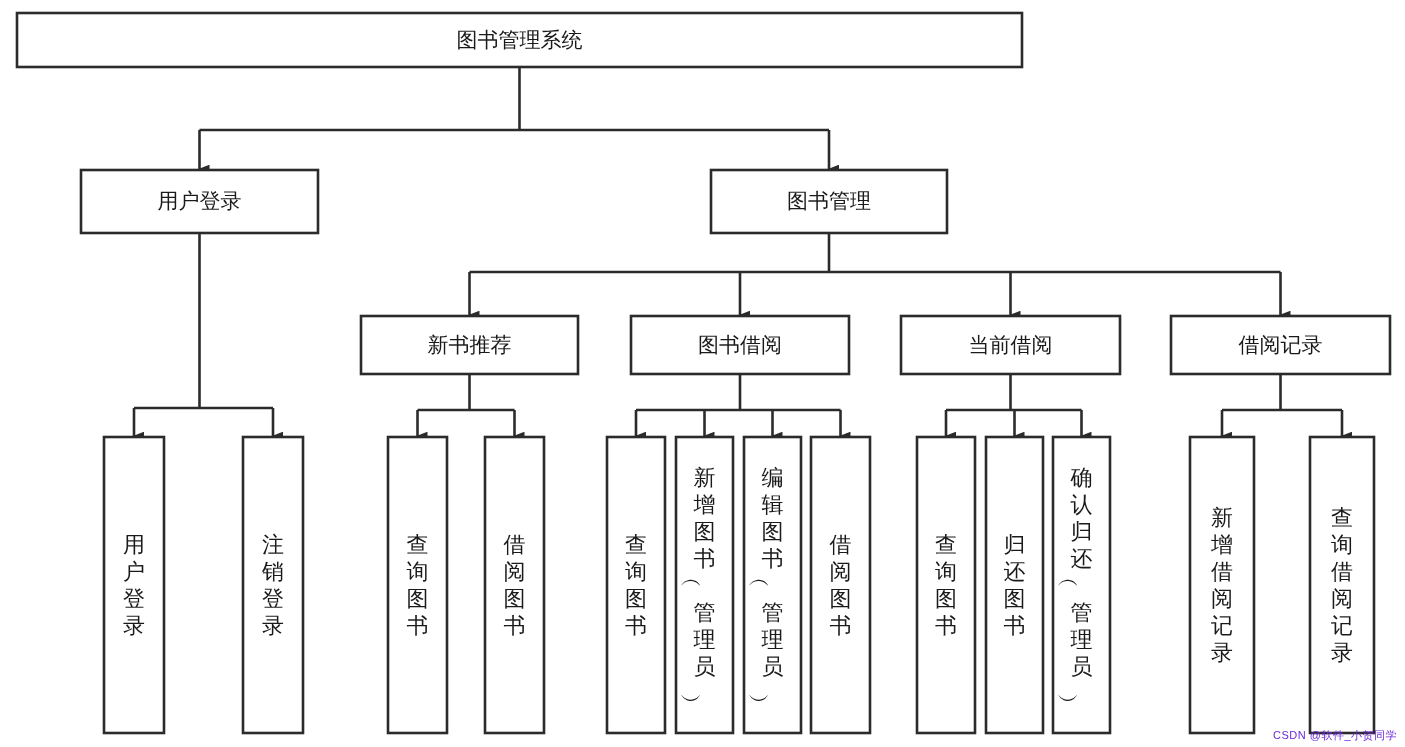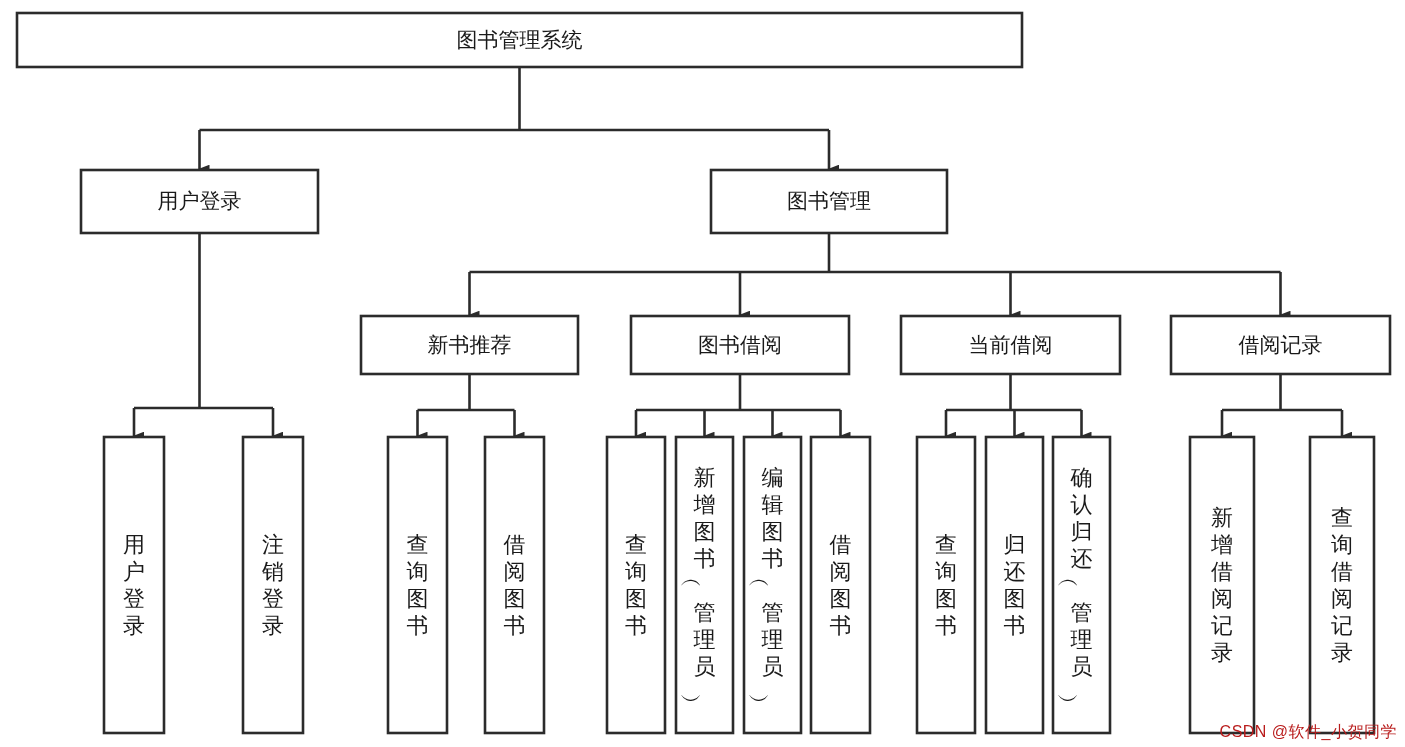--- a/index.html
+++ b/index.html
@@ -47,22 +47,22 @@
     font-family: "Liberation Sans", "DejaVu Sans", sans-serif;
     fill: #1a1a1a;
     font-size: 22px;
     text-anchor: middle;
   }
   .watermark {
     position: absolute;
     right: 8px;
     bottom: 4px;
     font-family: "Liberation Sans", "DejaVu Sans", sans-serif;
-    font-size: 16px;
-    color: #b91c1c;
+    font-size: 11px;
+    color: #6d28d9;
     letter-spacing: 0.5px;
     white-space: nowrap;
     user-select: none;
   }
 </style>
 </head>
 <body>
 
 <div id="diagram-root">
 

